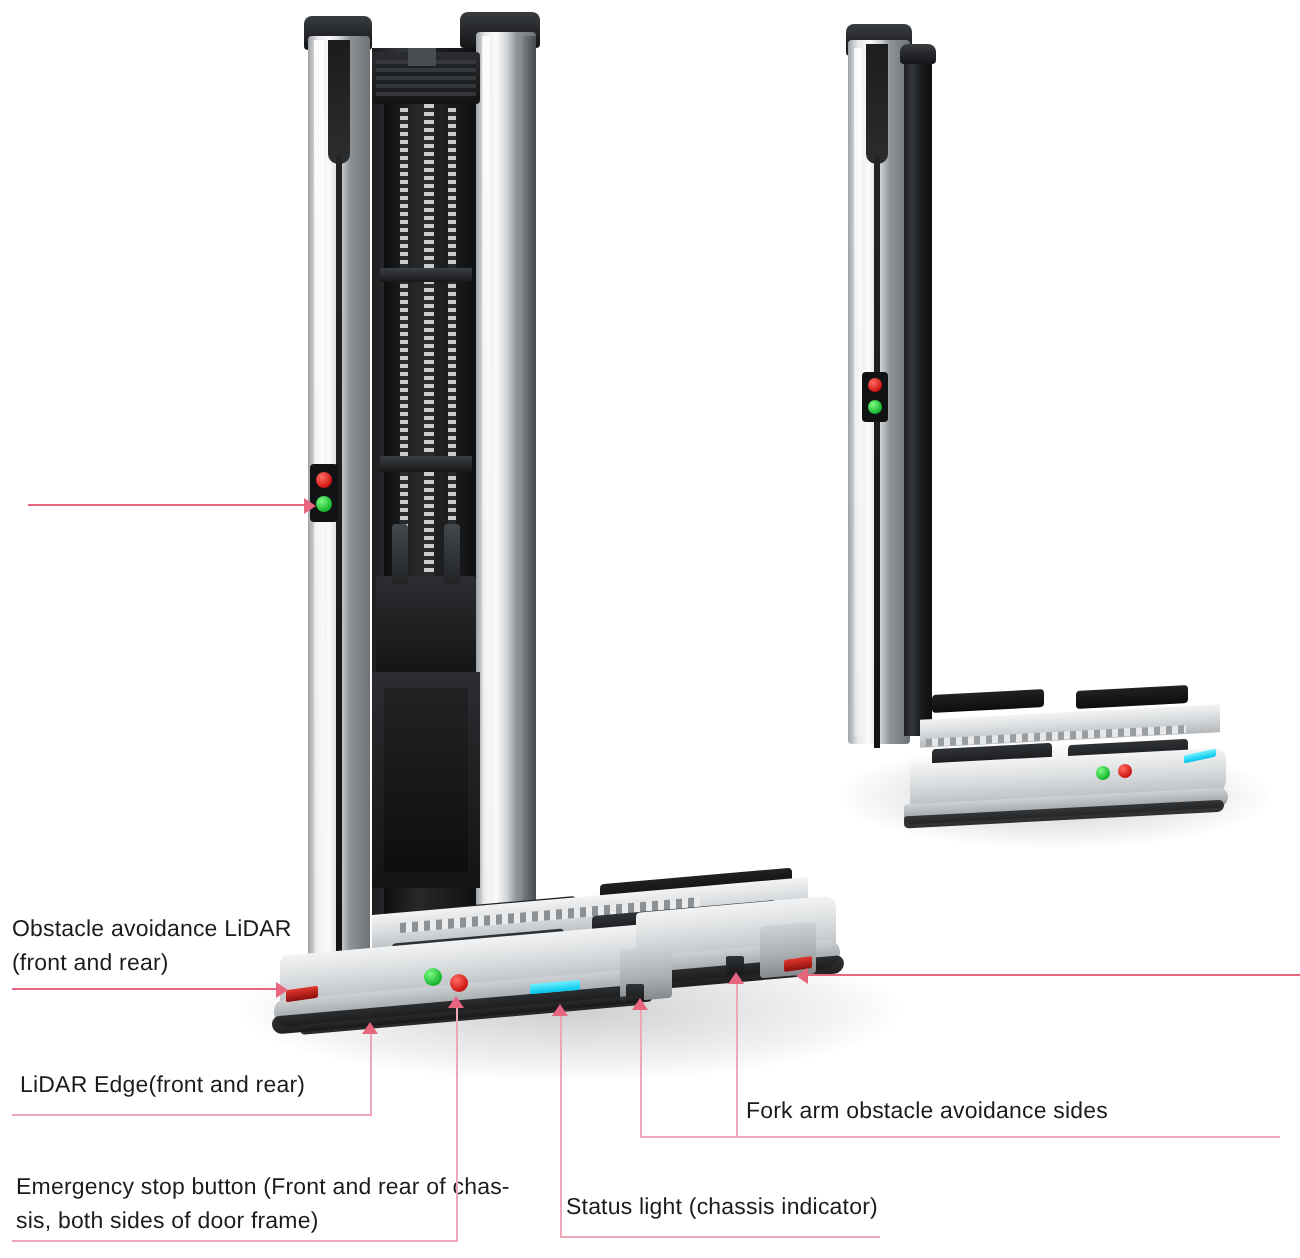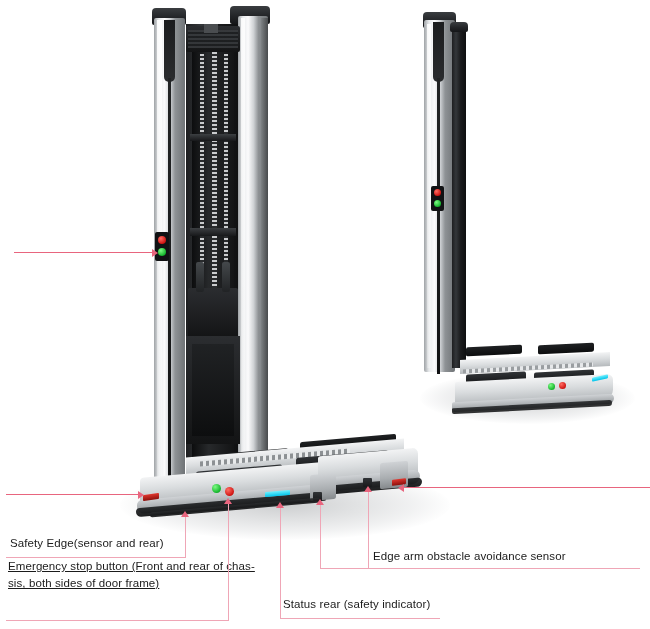--- a/index.html
+++ b/index.html
@@ -181,42 +181,44 @@
     <div class="part btn-green" style="left:212px;top:484px;width:9px;height:9px;"></div>
     <div class="part btn-red" style="left:225px;top:487px;width:9px;height:9px;"></div>
     <div class="part status-strip" style="left:265px;top:491px;width:25px;height:5px;transform:skewY(-5deg);"></div>
 
     <div class="part" style="left:150px;top:505px;width:170px;height:5px;background:linear-gradient(180deg,#2a2c2e,#0e0f10);border-radius:3px;transform:skewY(-5deg);opacity:.9;"></div>
   </div>
 
   <div class="ldr h" style="left:14px;top:252px;width:140px;"></div>
   <div class="arw right" style="left:152px;top:249px;"></div>
 
+  <div class="label" style="left:6px;top:457px;width:190px;">Obstacle avoidance LiDAR
+(front and rear)</div>
   <div class="ldr h" style="left:6px;top:494px;width:134px;"></div>
   <div class="arw right" style="left:138px;top:491px;"></div>
 
-  <div class="label" style="left:10px;top:535px;width:200px;">Safety Edge(sensor and rear)</div>
+  <div class="label" style="left:10px;top:535px;width:200px;">LiDAR Edge(front and rear)</div>
   <div class="ldr h soft" style="left:6px;top:557px;width:180px;"></div>
   <div class="ldr v soft" style="left:185px;top:517px;height:41px;"></div>
   <div class="arw up" style="left:181px;top:511px;"></div>
 
-  <div class="label" style="left:8px;top:558px;width:270px;text-decoration:underline;">Emergency stop button (Front and rear of chas-
+  <div class="label" style="left:8px;top:586px;width:270px;">Emergency stop button (Front and rear of chas-
 sis, both sides of door frame)</div>
   <div class="ldr h soft" style="left:6px;top:620px;width:222px;"></div>
   <div class="ldr v soft" style="left:228px;top:504px;height:117px;"></div>
   <div class="arw up" style="left:224px;top:498px;"></div>
 
-  <div class="label" style="left:283px;top:596px;width:220px;">Status rear (safety indicator)</div>
+  <div class="label" style="left:283px;top:596px;width:220px;">Status light (chassis indicator)</div>
   <div class="ldr h soft" style="left:280px;top:618px;width:160px;"></div>
   <div class="ldr v soft" style="left:280px;top:508px;height:110px;"></div>
   <div class="arw up" style="left:276px;top:502px;"></div>
 
   <div class="ldr h" style="left:404px;top:487px;width:246px;"></div>
   <div class="arw left" style="left:398px;top:484px;"></div>
 
-  <div class="label" style="left:373px;top:548px;width:260px;">Edge arm obstacle avoidance sensor</div>
+  <div class="label" style="left:373px;top:548px;width:260px;">Fork arm obstacle avoidance sides</div>
   <div class="ldr h soft" style="left:320px;top:568px;width:320px;"></div>
   <div class="ldr v soft" style="left:320px;top:505px;height:63px;"></div>
   <div class="ldr v soft" style="left:368px;top:492px;height:76px;"></div>
   <div class="arw up" style="left:316px;top:499px;"></div>
   <div class="arw up" style="left:364px;top:486px;"></div>
 
 </div>
 
 </body></html>

